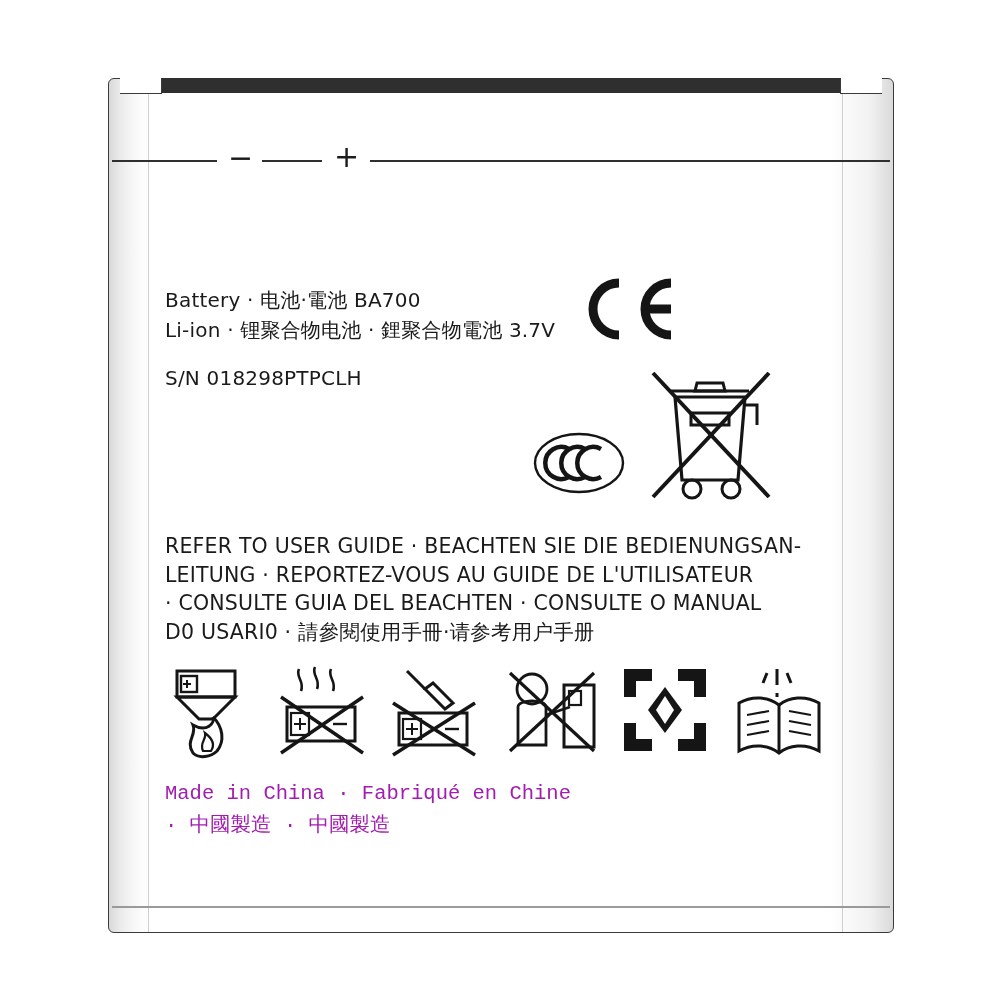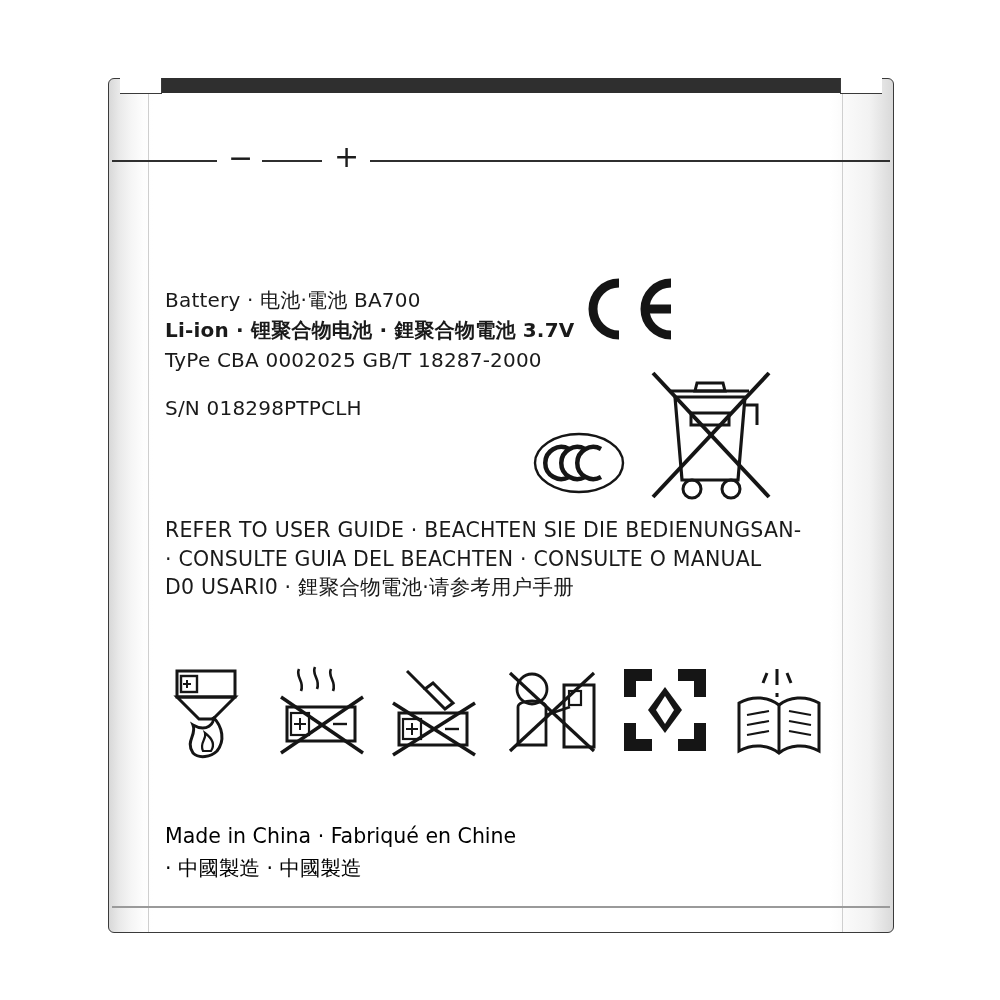--- a/index.html
+++ b/index.html
@@ -121,43 +121,43 @@
     color: #1a1a1a;
   }
   .spec-line {
     font-size: 20px;
     line-height: 30px;
     letter-spacing: .2px;
     white-space: nowrap;
   }
   .spec-line.cn {
     font-family: "DejaVu Sans", sans-serif;
-    font-weight: bold;
   }
   .spec-gap { height: 18px; }
 
   .guide-block {
     position: absolute;
     left: 165px;
-    top: 516px;
+    top: 532px;
     width: 640px;
     color: #1a1a1a;
   }
   .guide-line {
     font-size: 20.5px;
     line-height: 28.5px;
     white-space: nowrap;
     letter-spacing: .2px;
   }
 
   .origin-block {
     position: absolute;
     left: 165px;
-    top: 820px;
-    color: #000000;
+    top: 778px;
+    color: #a21caf;
+    font-family: Liberation Mono, monospace;
   }
   .origin-line {
     font-size: 20.5px;
     line-height: 32px;
     white-space: nowrap;
   }
 
   
   .ce-mark {
     position: absolute;
@@ -221,21 +221,20 @@
   <div class="tline-c"></div>
 
   <div class="terminal-sign minus">−</div>
   <div class="terminal-sign plus">+</div>
 
   <div class="bottom-line"></div>
 
   <div class="label-area">
     <div class="spec-line">Battery · 电池·電池 BA700</div>
     <div class="spec-line cn">Li-ion · 锂聚合物电池 · 鋰聚合物電池 3.7V</div>
-    <div class="spec-line">TyPe CBA 0002025 GB/T 18287-2000</div>
     <div class="spec-gap"></div>
     <div class="spec-line">S/N 018298PTPCLH</div>
   </div>
 
   <div class="ce-mark">
     <svg viewBox="0 0 100 62" width="100" height="62" aria-hidden="true">
       <path d="M41 5 A26 26 0 1 0 41 57" fill="none" stroke="#151515" stroke-width="9"></path>
       <path d="M93 5 A26 26 0 1 0 93 57" fill="none" stroke="#151515" stroke-width="9"></path>
       <rect x="67" y="26.5" width="26" height="9" fill="#151515"></rect>
     </svg>
@@ -341,22 +340,23 @@
         <path d="M46 42 L46 90" stroke="#151515" stroke-width="3"></path>
         <path d="M14 52 L36 48 M14 62 L36 58 M14 72 L36 68" stroke="#151515" stroke-width="2.2"></path>
         <path d="M56 48 L78 52 M56 58 L78 62 M56 68 L78 72" stroke="#151515" stroke-width="2.2"></path>
       </svg>
     </div>
 
   </div>
 
   <div class="guide-block">
     <div class="guide-line">REFER TO USER GUIDE · BEACHTEN SIE DIE BEDIENUNGSAN-</div>
+    <div class="guide-line">LEITUNG · REPORTEZ-VOUS AU GUIDE DE L'UTILISATEUR</div>
     <div class="guide-line">· CONSULTE GUIA DEL BEACHTEN · CONSULTE O MANUAL</div>
-    <div class="guide-line">D0 USARI0 · 鋰聚合物電池·请参考用户手册</div>
+    <div class="guide-line">D0 USARI0 · 請參閱使用手冊·请参考用户手册</div>
   </div>
 
   <div class="origin-block">
     <div class="origin-line">Made in China · Fabriqué en Chine</div>
     <div class="origin-line">· 中國製造 · 中國製造</div>
   </div>
 
 </div>
 
 </body></html>

